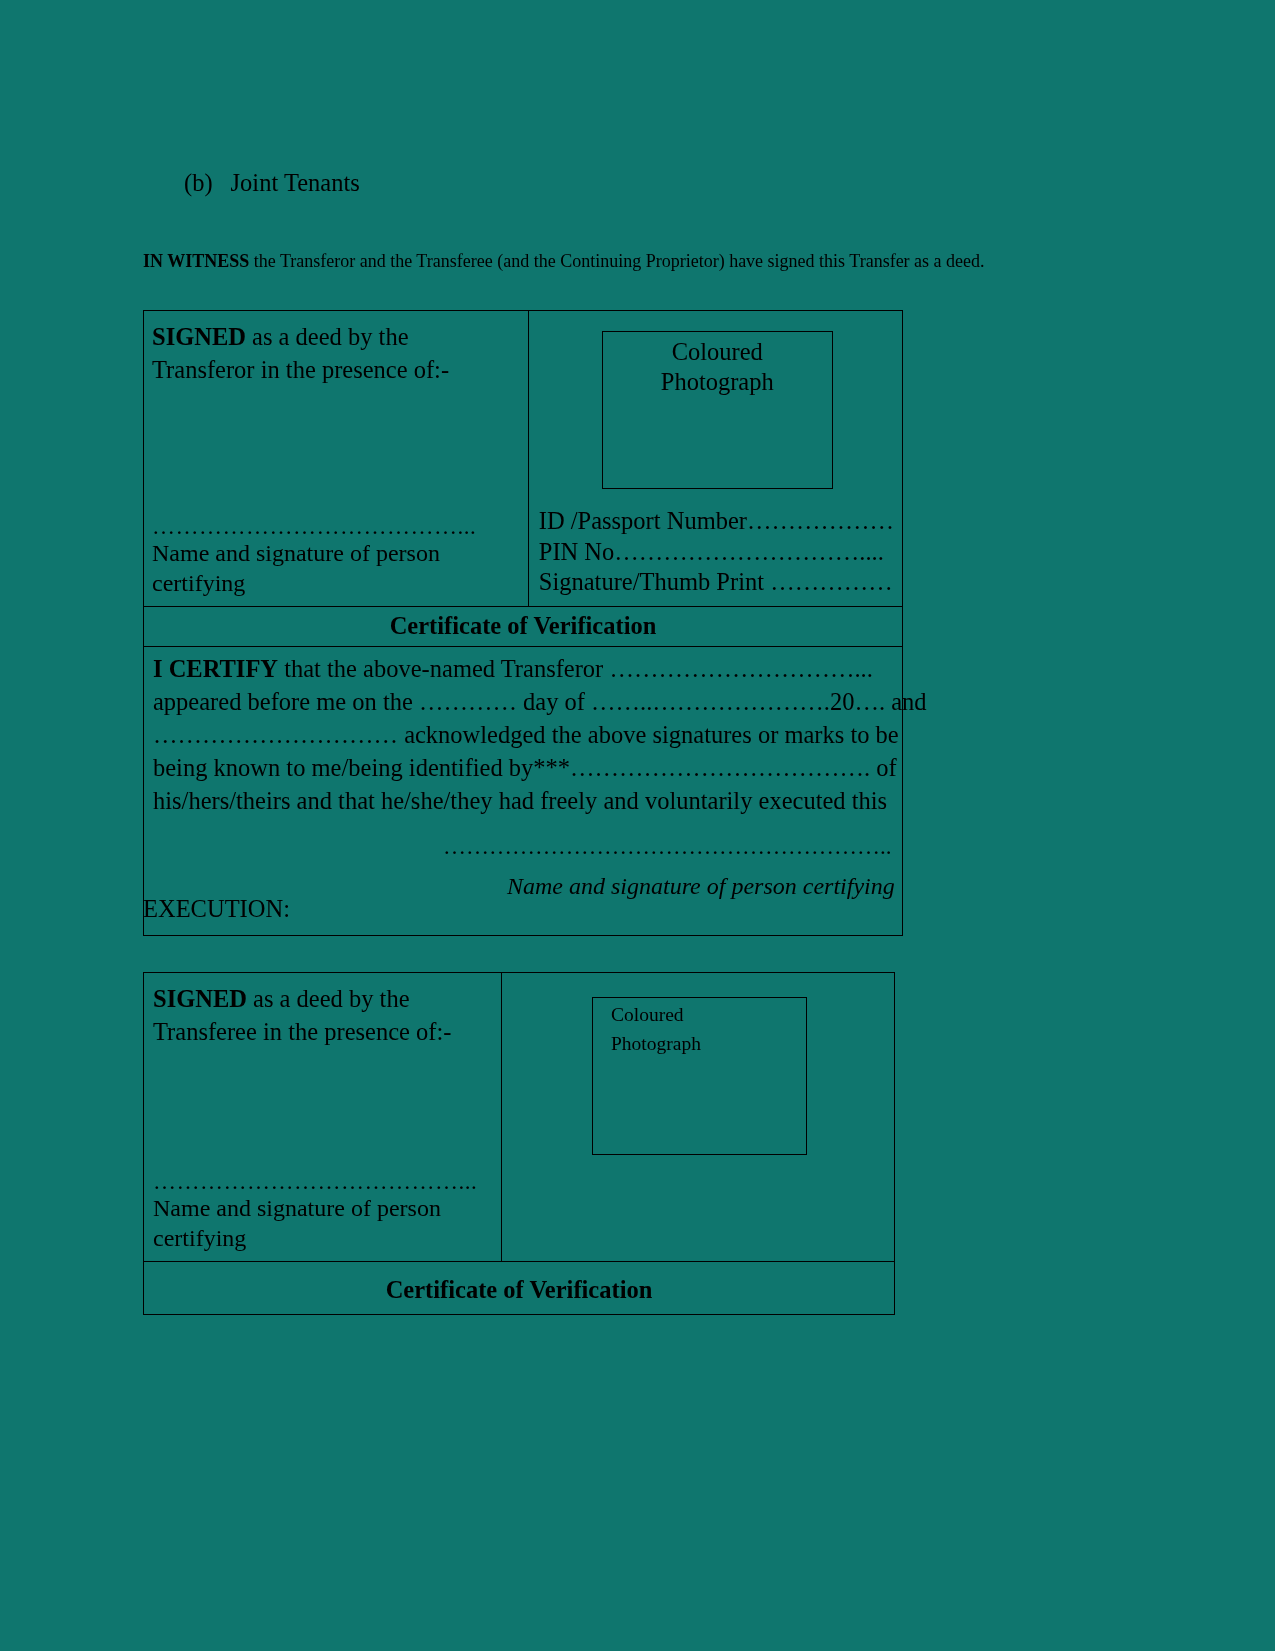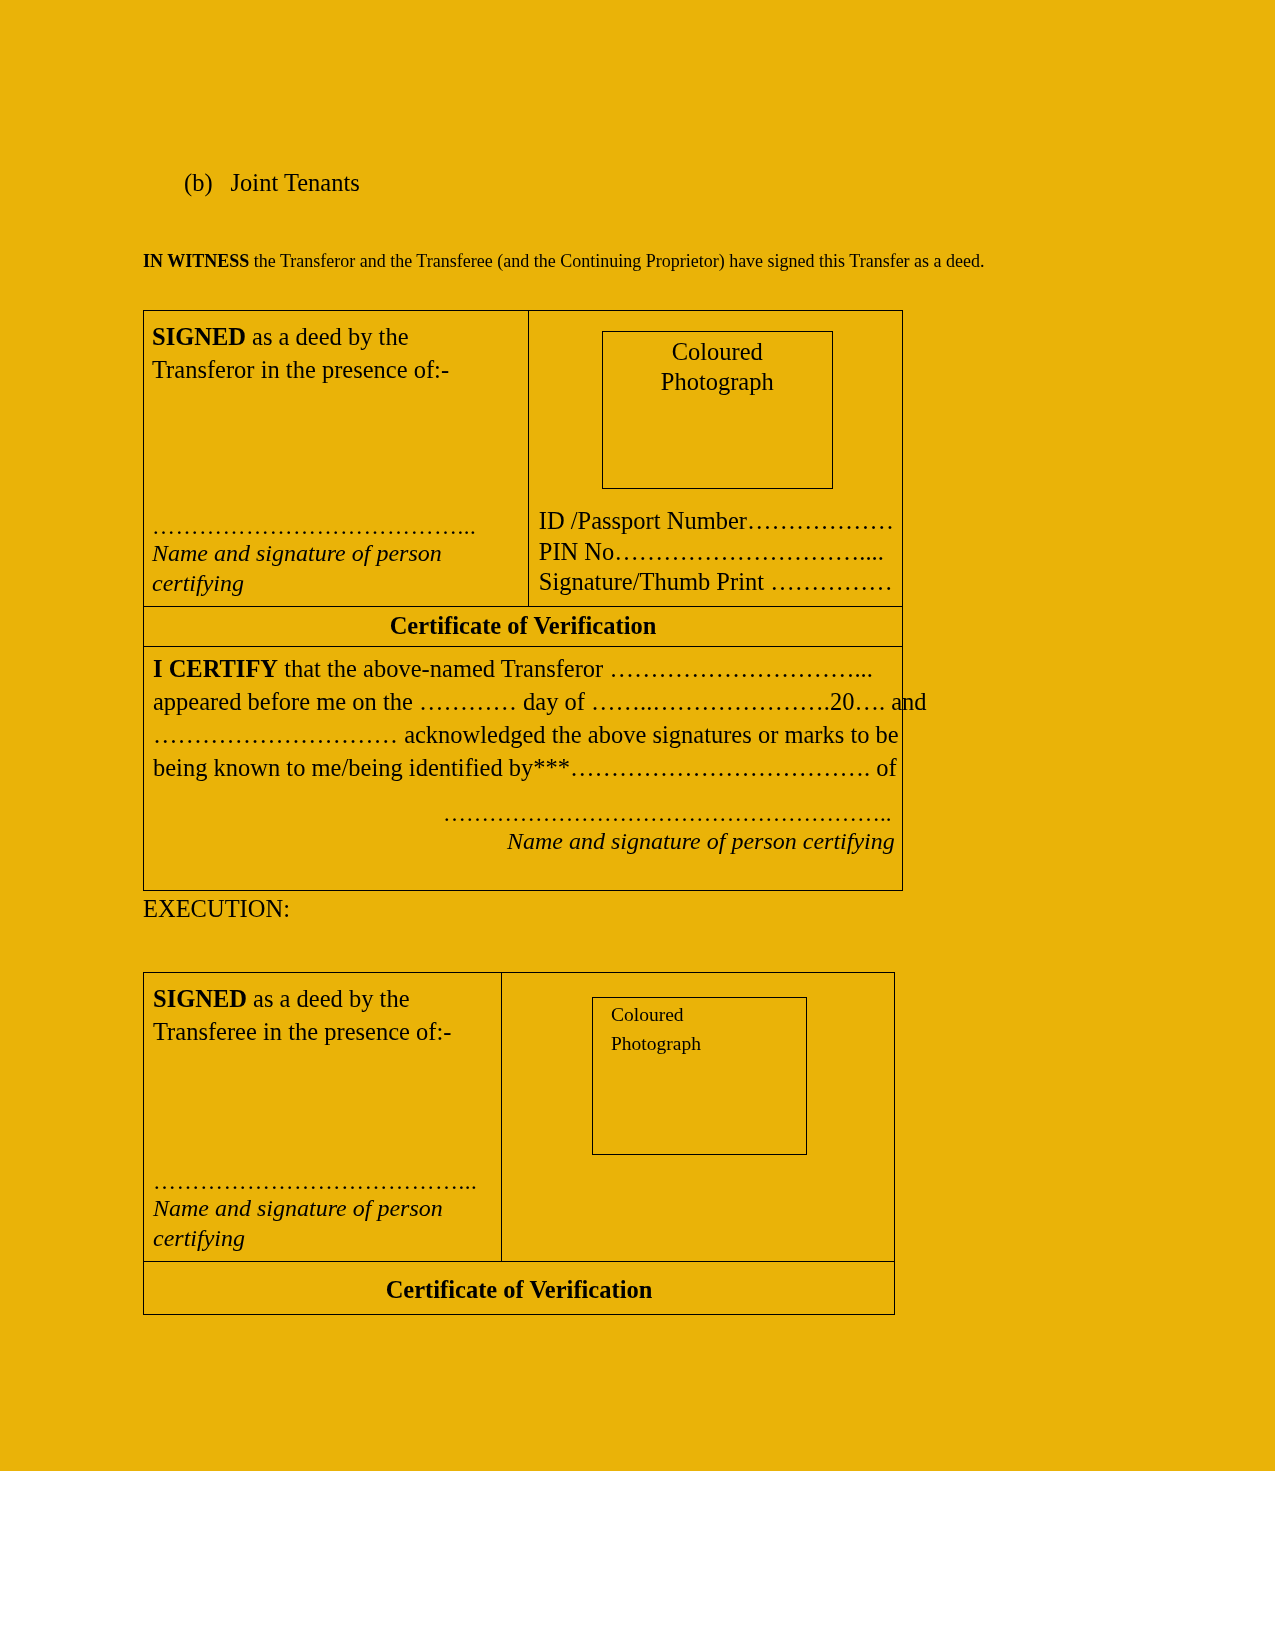--- a/index.html
+++ b/index.html
@@ -7,22 +7,22 @@
     padding: 0;
     background: #ffffff;
   }
   body {
     font-family: "Liberation Serif", "DejaVu Serif", serif;
     color: #000000;
   }
   .page {
     position: relative;
     width: 1275px;
-    height: 1471px;
-    background: #eab308;
+    height: 1651px;
+    background: #0f766e;
     overflow: hidden;
   }
 
   
   .b { font-weight: bold; }
 
   
   .joint-tenants {
     position: absolute;
     left: 184px;
@@ -74,21 +74,20 @@
   .spacer-flex { flex: 1 1 auto; }
 
   .dotline {
     font-size: 23px;
     letter-spacing: 0.5px;
     line-height: 1.1;
     white-space: nowrap;
     overflow: hidden;
   }
   .caption-ital {
-    font-style: italic;
     font-size: 24px;
     line-height: 1.22;
   }
 
   .photo-box-1 {
     width: 231px;
     height: 158px;
     border: 1.3px solid #000;
     box-sizing: border-box;
     margin: 10px 0 0 63px;
@@ -125,21 +124,21 @@
     padding-left: 290px;
     font-size: 23px;
     line-height: 1.1;
     white-space: nowrap;
   }
   .certify-sign .cap {
     font-style: italic;
     font-size: 24px;
     padding-left: 64px;
     display: block;
-    margin-top: 2px;
+    margin-top: 14px;
   }
   .certify-tail { height: 26px; }
 
   
   .execution {
     position: absolute;
     left: 143px;
     top: 895px;
     font-weight: normal;
     font-size: 24.5px;
@@ -232,20 +231,21 @@
 
     </div>
 
     <div class="cov-row">Certificate of Verification</div>
 
     <div class="certify-block">
       <div class="overflow-line"><span class="b">I CERTIFY</span><span> that the above-named Transferor …………………………...</span></div>
       <div class="overflow-line">appeared before me on the ………… day of ……..………………….20…. and</div>
       <div class="overflow-line">………………………… acknowledged the above signatures or marks to be</div>
       <div class="overflow-line">being known to me/being identified by***………………………………. of</div>
+      <div class="overflow-line">his/hers/theirs and that he/she/they had freely and voluntarily executed this</div>
       <div class="certify-sign">
         <span>…………………………………………………..</span>
         <span class="cap">Name and signature of person certifying</span>
       </div>
       <div class="certify-tail"></div>
     </div>
 
   </div>
 
   <div class="execution">EXECUTION:</div>

